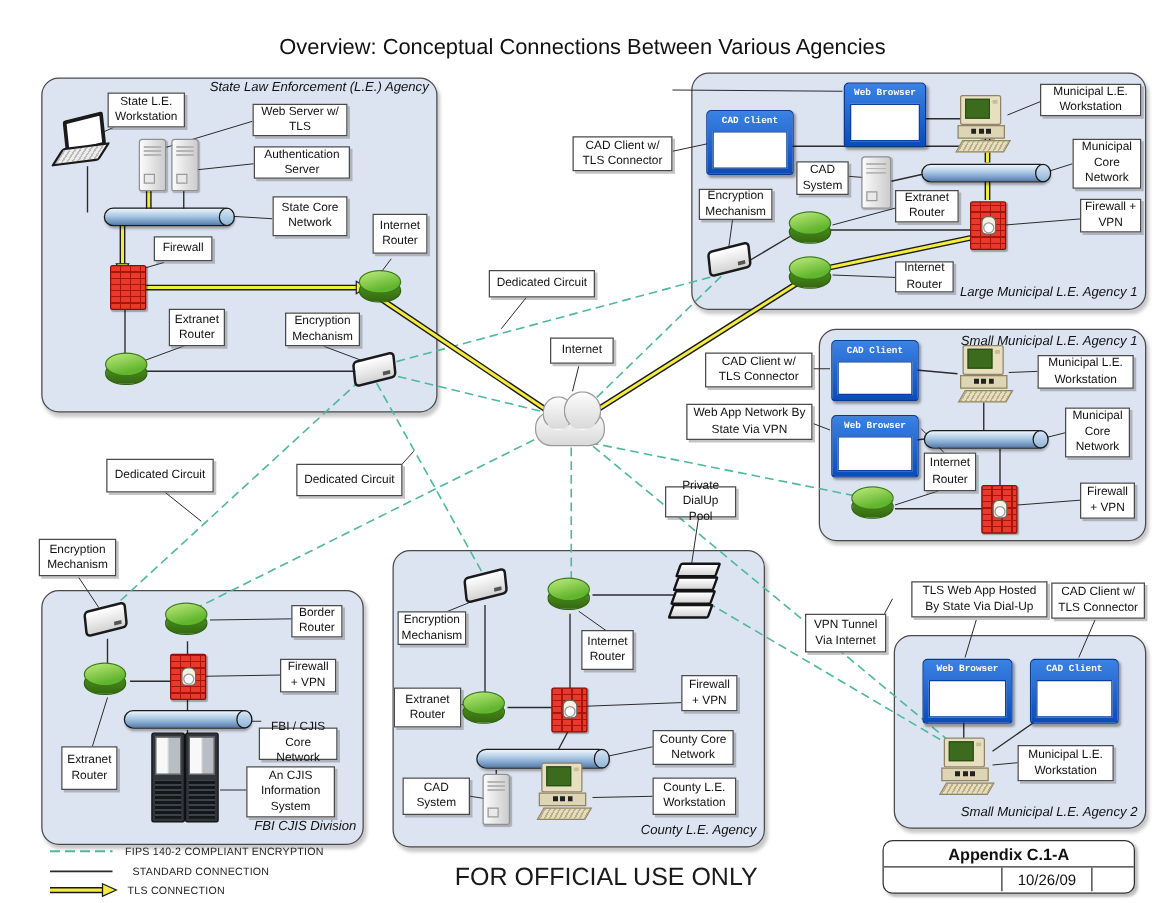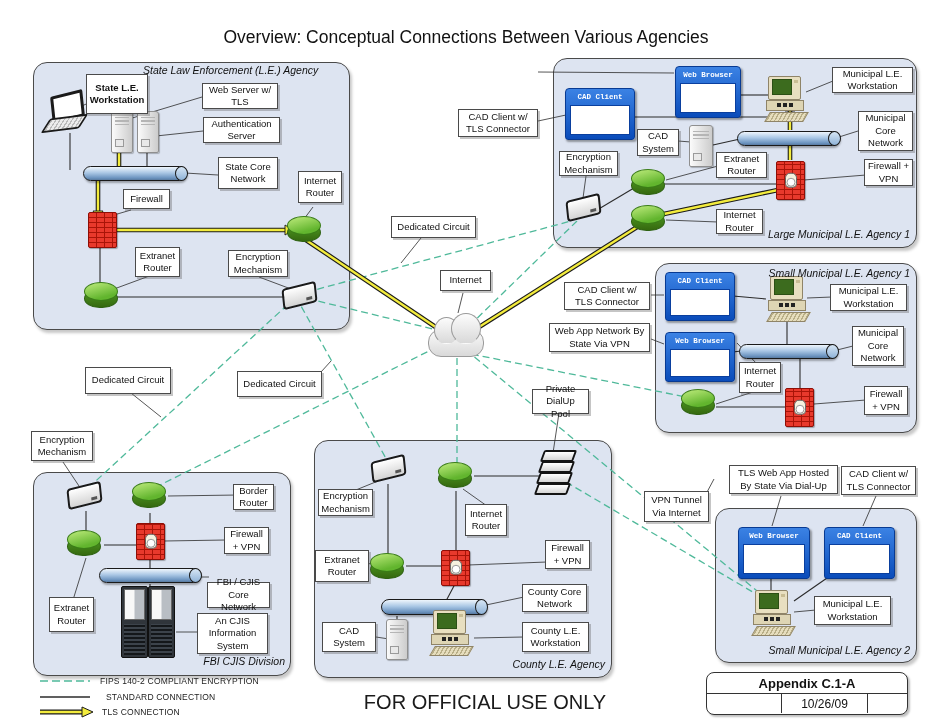--- a/index.html
+++ b/index.html
@@ -84,21 +84,21 @@
   
   .legend-row{position:absolute;display:flex;align-items:center;z-index:5;}
   .legend-label{font-size:8.5px;color:#222;margin-left:8px;letter-spacing:.2px;}
 
   
   .tblock{position:absolute;left:706px;top:672px;width:202px;height:43px;background:#fff;border:1.6px solid #333;border-radius:8px;z-index:5;box-shadow:2px 2px 2px rgba(0,0,0,.25);box-sizing:border-box;}
   .tblock .hdr{height:20px;border-bottom:1.2px solid #333;display:flex;align-items:center;justify-content:center;font-weight:bold;font-size:13px;color:#111;}
   .tblock .row{display:flex;height:19px;}
   .tblock .cell{box-sizing:border-box;height:100%;display:flex;align-items:center;justify-content:center;font-size:12px;color:#111;}
   .tblock .c1{width:74px;}
-  .tblock .c2{width:87px;border-left:1.2px solid #333;border-right:1.2px solid #333;}
+  .tblock .c2{width:73px;border-left:1.2px solid #333;border-right:1.2px solid #333;margin-left:20px;}
   .tblock .c3{flex:1;}
 </style>
 </head>
 <body>
 
 <div class="stage">
 
   <div class="diagram-title">Overview: Conceptual Connections Between Various Agencies</div>
 
   <div class="agency" style="left:33px;top:62px;width:315px;height:266px;"></div>
@@ -329,28 +329,28 @@
       <i class="unit" style="position:absolute;"></i>
       <i class="kb" style="position:absolute;"></i>
     </div>
 
   <div class="icon cloud" style="left:428px;top:312px;">
       <i class="c1"></i>
       <i class="c2"></i>
       <i class="c3"></i>
     </div>
 
-  <div class="agency-title" style="left:143px;top:64px;width:200px;">State Law Enforcement (L.E.) Agency</div>
+  <div class="agency-title" style="left:143px;top:64px;width:200px;text-align:right;">State Law Enforcement (L.E.) Agency</div>
   <div class="agency-title" style="left:753px;top:228px;width:157px;text-align:right;">Large Municipal L.E. Agency 1</div>
   <div class="agency-title" style="left:745px;top:267px;width:165px;text-align:right;">Small Municipal L.E. Agency 1</div>
   <div class="agency-title" style="left:175px;top:655px;width:110px;text-align:right;">FBI CJIS Division</div>
   <div class="agency-title" style="left:470px;top:658px;width:135px;text-align:right;">County L.E. Agency</div>
   <div class="agency-title" style="left:762px;top:644px;width:148px;text-align:right;">Small Municipal L.E. Agency 2</div>
 
-  <div class="callout" style="left:86px;top:74px;width:62px;height:40px;font-weight:bold;">State L.E. Workstation</div>
+  <div class="callout" style="left:86px;top:74px;width:62px;height:28px;">State L.E. Workstation</div>
   <div class="callout" style="left:202px;top:83px;width:76px;height:26px;">Web Server w/ TLS</div>
   <div class="callout" style="left:203px;top:117px;width:77px;height:26px;">Authentication Server</div>
   <div class="callout" style="left:218px;top:157px;width:60px;height:32px;">State Core Network</div>
   <div class="callout" style="left:123px;top:189px;width:47px;height:20px;">Firewall</div>
   <div class="callout" style="left:298px;top:171px;width:44px;height:32px;">Internet Router</div>
   <div class="callout" style="left:135px;top:247px;width:45px;height:30px;">Extranet Router</div>
   <div class="callout" style="left:228px;top:250px;width:60px;height:27px;">Encryption Mechanism</div>
 
   <div class="callout" style="left:458px;top:109px;width:80px;height:28px;">CAD Client w/ TLS Connector</div>
   <div class="callout" style="left:832px;top:67px;width:81px;height:26px;">Municipal L.E. Workstation</div>

